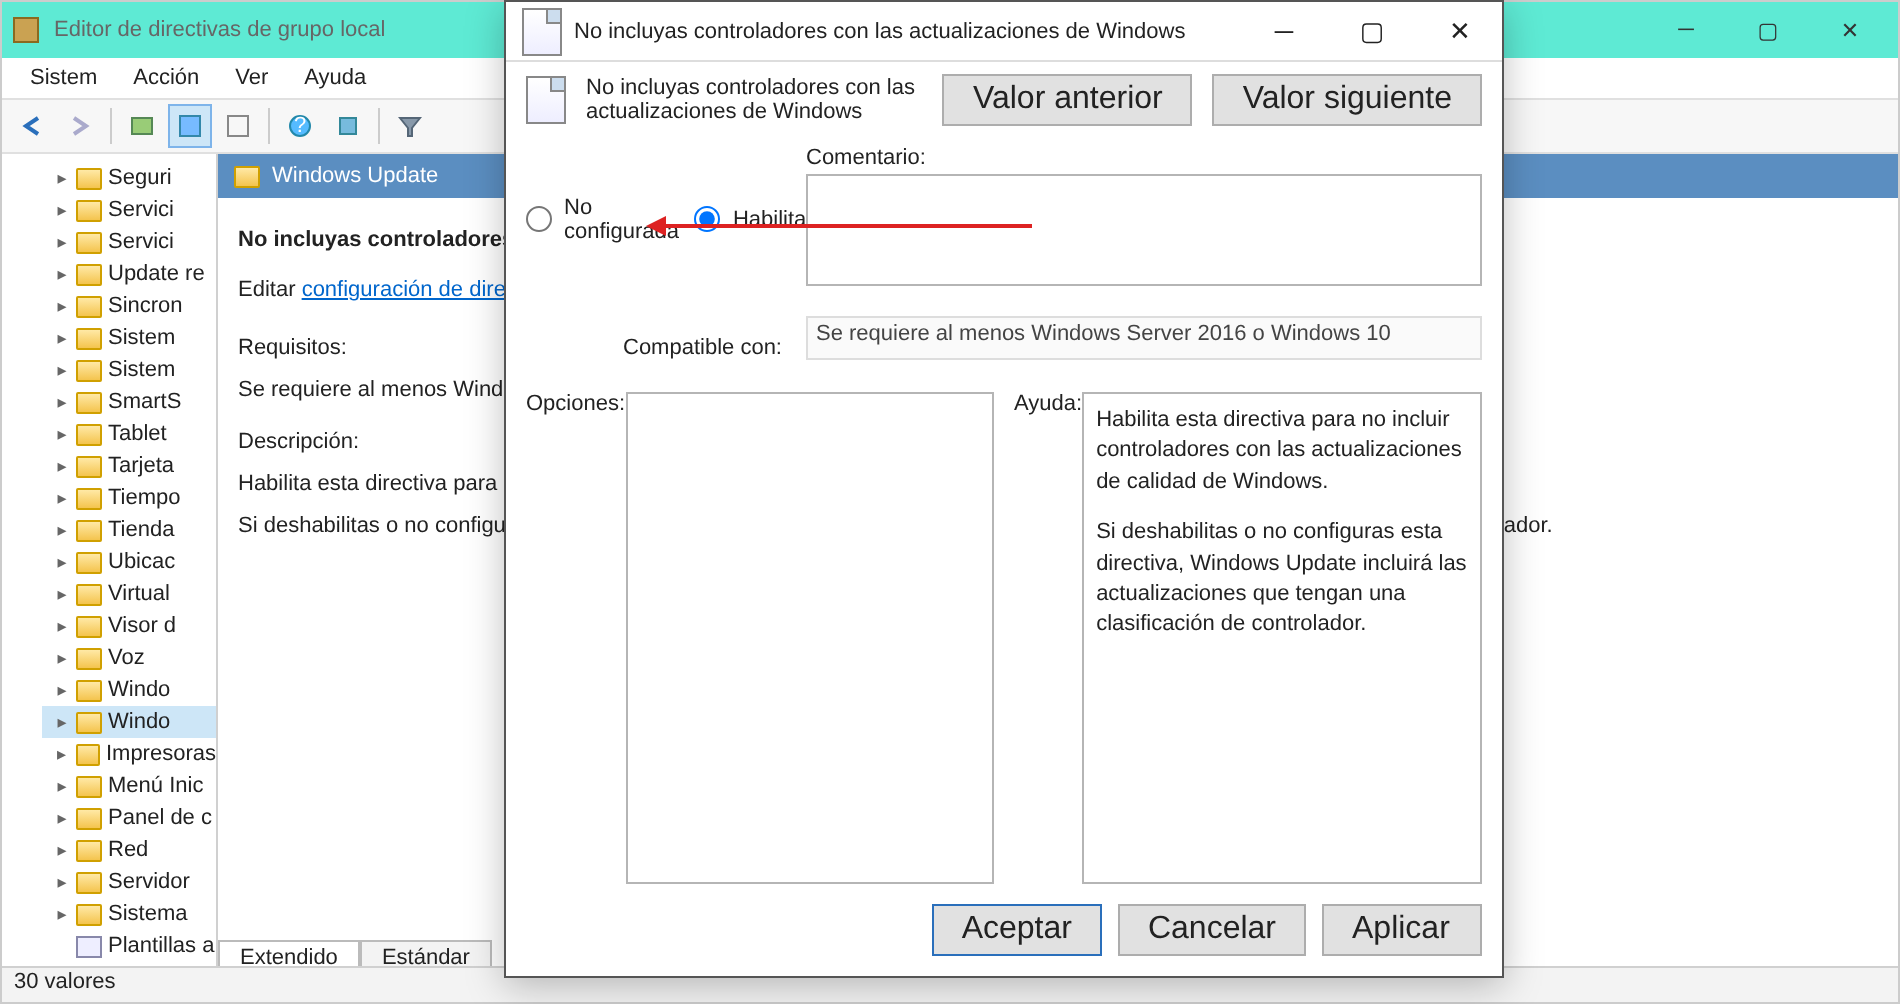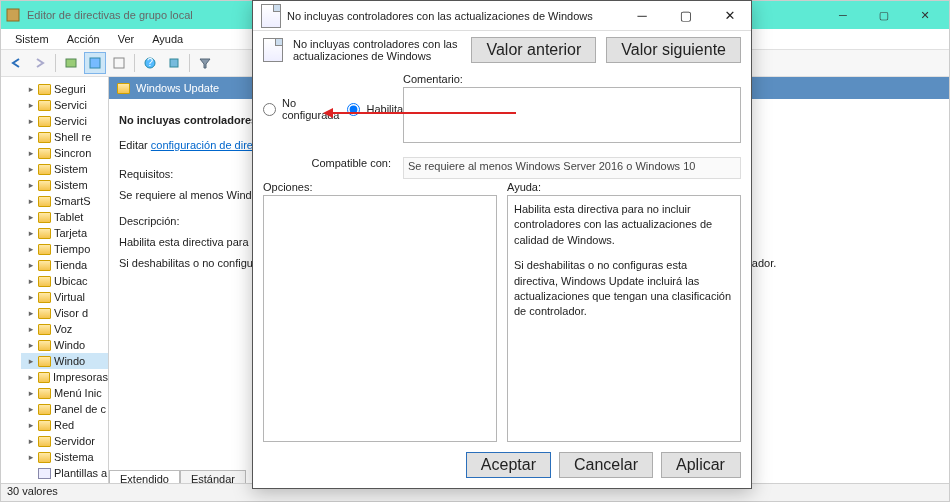--- a/index.html
+++ b/index.html
@@ -43,24 +43,24 @@
 .page-icon::after{content:"";position:absolute;top:0;right:0;width:6px;height:6px;background:#cde;border-left:1px solid #888;border-bottom:1px solid #888}
 .btn{border:1px solid #adadad;background:#e1e1e1;padding:3px 14px;min-width:80px;text-align:left;font-size:16px}
 .btn.primary{border-color:#2a6fbb}
 .radio-col{display:flex;flex-direction:row;gap:8px;width:130px}
 .radio{display:flex;align-items:center;gap:6px}
 .radio input{margin:0}
 .split-top{display:flex;gap:10px;margin-bottom:8px}
 .comment-col{flex:1}
 .field-label{color:#222;margin-bottom:2px}
 .txtarea{width:100%;height:56px;border:1px solid #b5b5b5;resize:none;background:#fff}
-.compat{display:flex;gap:10px;align-items:flex-start;margin:4px 0 2px}
+.compat{display:flex;gap:10px;align-items:flex-end;margin:4px 0 16px}
 .compat .val{flex:1;height:22px;border:1px solid #ddd;background:#fafafa;padding:2px 4px;font-size:11px;color:#444}
 .columns{display:flex;gap:10px;flex:1;min-height:0}
-.col{flex:1;display:flex;flex-direction:column}
+.col{flex:1;display:flex;flex-direction:row}
 .col .box{flex:1;border:1px solid #b5b5b5;background:#fff;padding:6px;font-size:11px;line-height:1.4}
 .dlg-footer{display:flex;justify-content:flex-end;gap:8px;margin-top:10px}
 
 .arrow{position:absolute;left:326px;top:112px;width:190px;height:2px;background:#d22;z-index:20}
 .arrow::before{content:"";position:absolute;left:-8px;top:-4px;border:5px solid transparent;border-right:10px solid #d22}
 
 svg{display:block}
 </style>
 </head>
 <body>
@@ -144,21 +144,21 @@
             <span>Servici</span>
           </div>
           <div class="tree-row">
             <span class="caret">▸</span>
             <span class="fld"></span>
             <span>Servici</span>
           </div>
           <div class="tree-row">
             <span class="caret">▸</span>
             <span class="fld"></span>
-            <span>Shell re</span>
+            <span>Update re</span>
           </div>
           <div class="tree-row">
             <span class="caret">▸</span>
             <span class="fld"></span>
             <span>Sincron</span>
           </div>
           <div class="tree-row">
             <span class="caret">▸</span>
             <span class="fld"></span>
             <span>Sistem</span>

